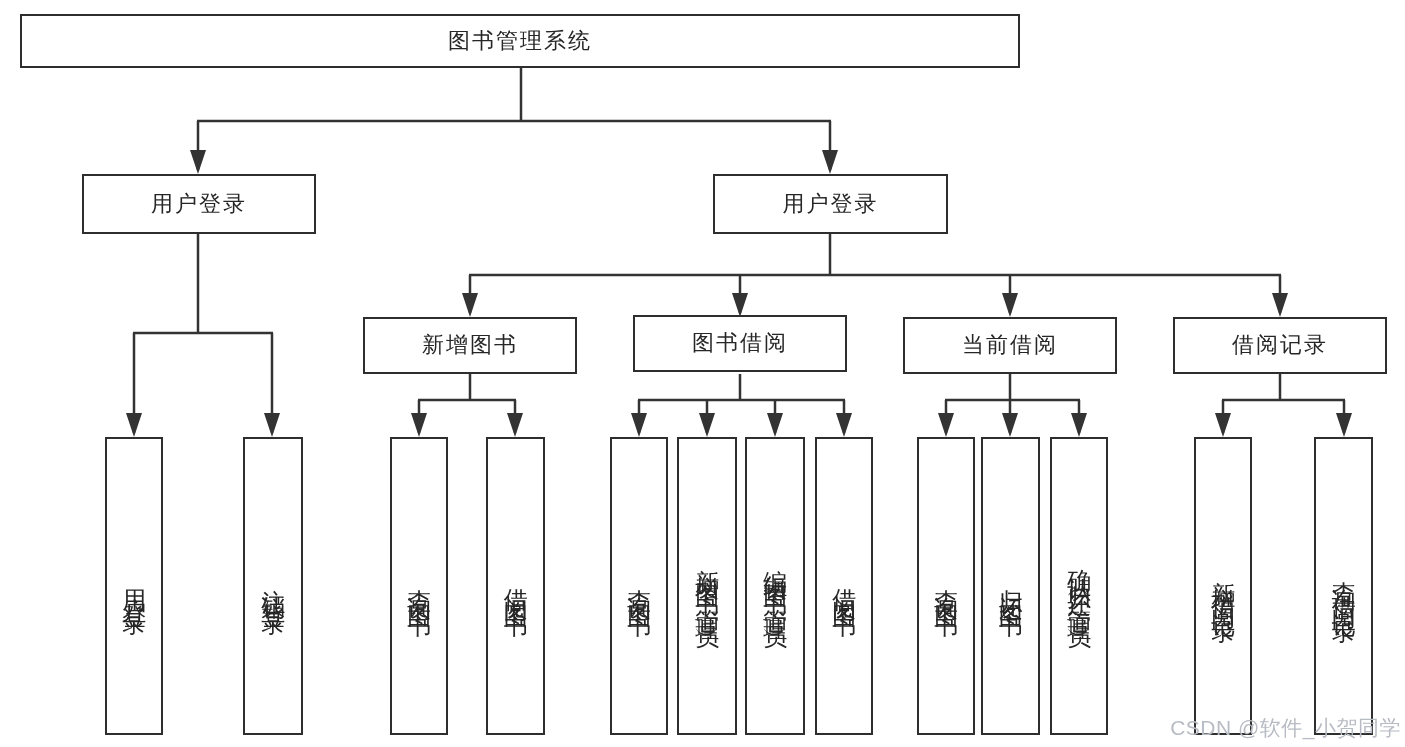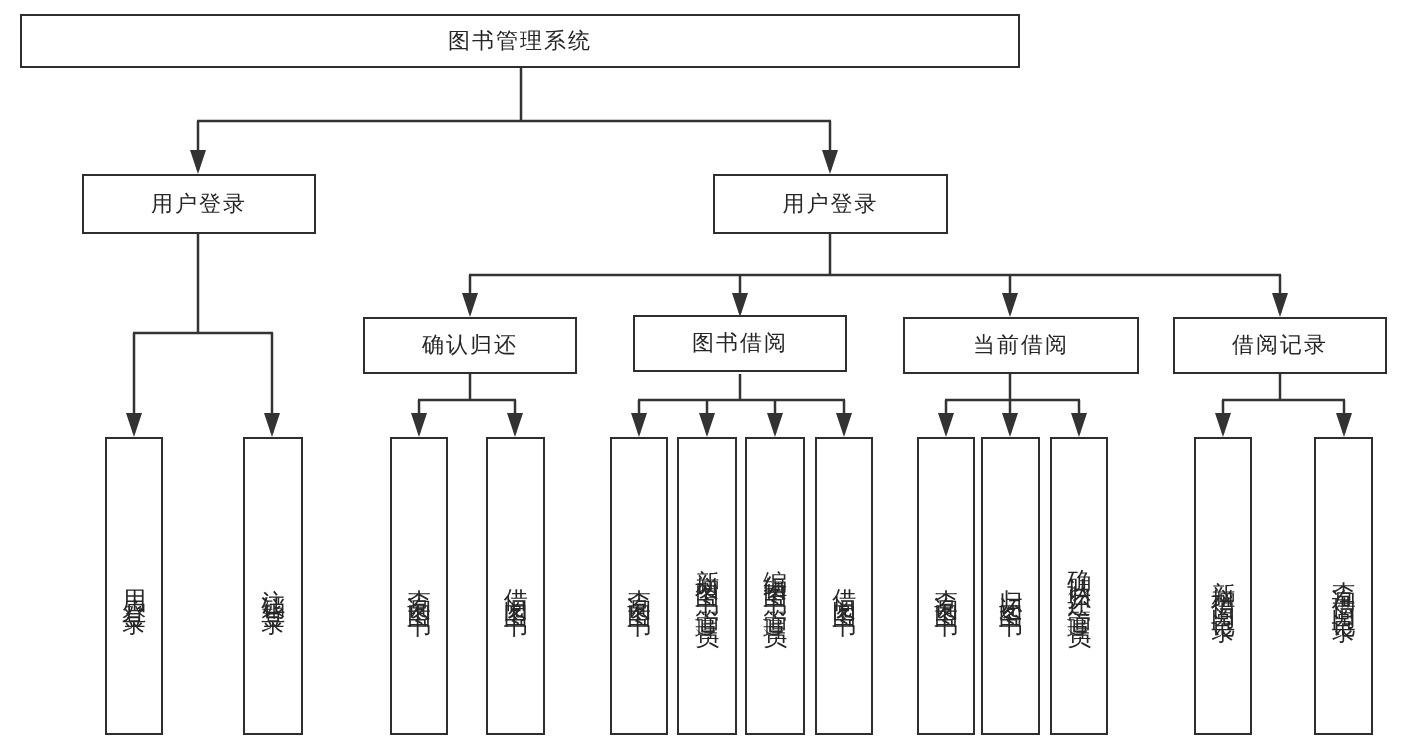--- a/index.html
+++ b/index.html
@@ -132,26 +132,26 @@
   </div>
 
   <div class="box h" style="left:82px;top:174px;width:234px;height:60px">
     <span>用户登录</span>
   </div>
   <div class="box h" style="left:713px;top:174px;width:235px;height:60px">
     <span>用户登录</span>
   </div>
 
   <div class="box h" style="left:363px;top:317px;width:214px;height:57px">
-    <span>确认归还</span>
+    <span>新增图书</span>
   </div>
   <div class="box h" style="left:633px;top:315px;width:214px;height:57px">
     <span>图书借阅</span>
   </div>
-  <div class="box h" style="left:903px;top:317px;width:236px;height:57px">
+  <div class="box h" style="left:903px;top:317px;width:214px;height:57px">
     <span>当前借阅</span>
   </div>
   <div class="box h" style="left:1173px;top:317px;width:214px;height:57px">
     <span>借阅记录</span>
   </div>
 
   <div class="box v" style="left:105px;top:437px;width:58px;height:298px">
     <span>用户登录</span>
   </div>
   <div class="box v" style="left:243px;top:437px;width:60px;height:298px">
@@ -188,14 +188,15 @@
     <span>确认归还（管理员）</span>
   </div>
 
   <div class="box v" style="left:1194px;top:437px;width:58px;height:298px">
     <span>新增借阅记录</span>
   </div>
   <div class="box v" style="left:1314px;top:437px;width:59px;height:298px">
     <span>查询借阅记录</span>
   </div>
 
+  <div class="watermark">CSDN @软件_小贺同学</div>
 
 </div>
 
 </body></html>

